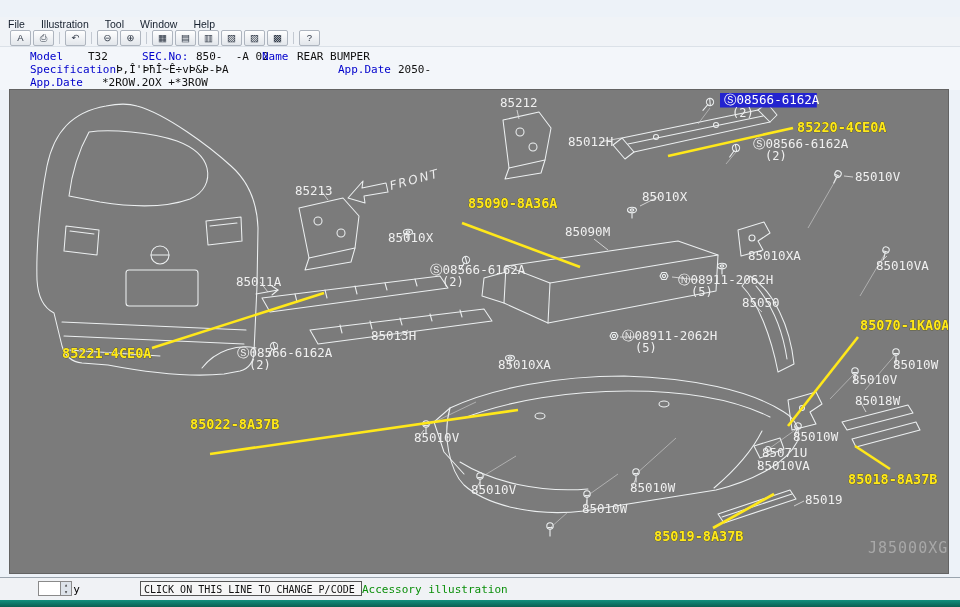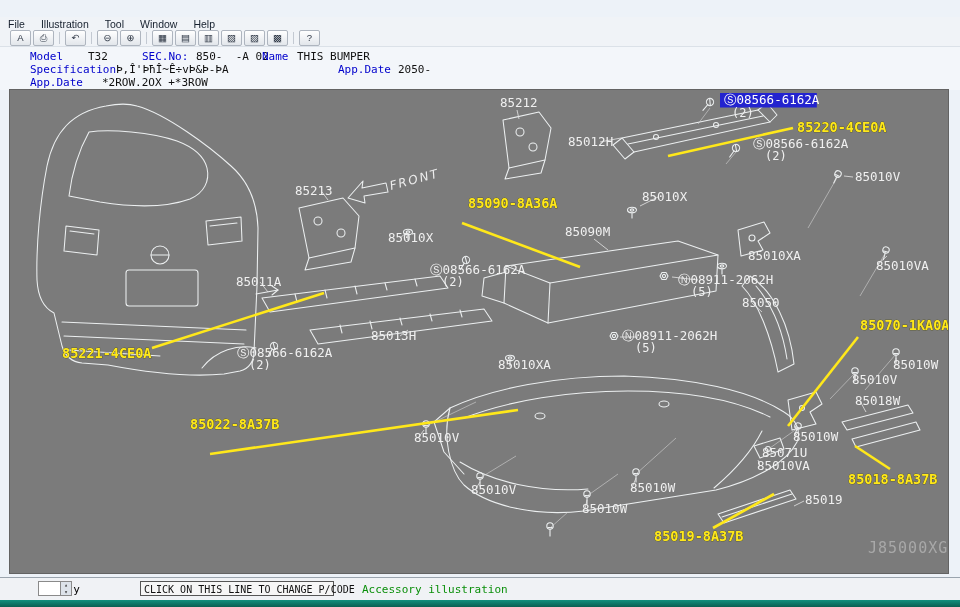--- a/index.html
+++ b/index.html
@@ -52,21 +52,21 @@
 
   
   .bottombar{position:absolute;top:577px;left:0;width:960px;height:23px;background:#f0f2f5;
     border-top:1px solid #9aa4ae;font-family:"DejaVu Sans Mono","DejaVu Sans",monospace;}
   .qty-label{position:absolute;left:16px;top:5px;font-size:11px;color:#000;margin-left:44px;}
   .spinner{position:absolute;left:38px;top:3px;width:34px;height:15px;background:#fff;
     border:1px solid #8a8a8a;box-sizing:border-box;}
   .spin-arrows{position:absolute;right:0;top:0;width:10px;height:13px;display:flex;flex-direction:column;
     border-left:1px solid #8a8a8a;}
   .spin-arrows span{flex:1;font-size:6px;line-height:6px;text-align:center;background:#dde3ea;color:#333;}
-  .pcode{position:absolute;left:140px;top:3px;width:194px;height:15px;line-height:15px;background:#f6f6f6;
+  .pcode{position:absolute;left:140px;top:3px;width:222px;height:15px;line-height:15px;background:#f6f6f6;
     border:1px solid #555;box-sizing:border-box;font-size:10px;padding-left:3px;color:#111;white-space:pre;}
   .accessory{position:absolute;left:362px;top:5px;font-size:11px;color:#0a8f0a;}
   .statusstrip{position:absolute;top:600px;left:0;width:960px;height:7px;
     background:linear-gradient(#12907e,#0a5f52);}
 </style>
 </head>
 <body>
 
 <div class="window">
 
@@ -97,21 +97,21 @@
     <span class="tsep"></span>
     <span class="tbtn">?</span>
   </div>
 
   <div class="info">
     <span class="ilbl" style="left:14px;top:3px">Model</span>
     <span class="ival" style="left:72px;top:3px">T32</span>
     <span class="ilbl" style="left:126px;top:3px">SEC.No:</span>
     <span class="ival" style="left:180px;top:3px">850-  -A 02</span>
     <span class="ilbl" style="left:246px;top:3px">Name</span>
-    <span class="ival" style="left:281px;top:3px">THIS BUMPER</span>
+    <span class="ival" style="left:281px;top:3px">REAR BUMPER</span>
     <span class="ilbl" style="left:14px;top:16px">Specification</span>
     <span class="ival" style="left:100px;top:16px">Þ,Î'ÞħÎ~Ê÷vÞ&amp;Þ-ÞA</span>
     <span class="ilbl" style="left:322px;top:16px">App.Date</span>
     <span class="ival" style="left:382px;top:16px">2050-</span>
     <span class="ilbl" style="left:14px;top:29px">App.Date</span>
     <span class="ival" style="left:86px;top:29px">*2ROW.2OX +*3ROW</span>
   </div>
 
   <svg id="diagram-svg" width="938" height="483" viewBox="0 0 938 483" xmlns="http://www.w3.org/2000/svg">
     <defs>

